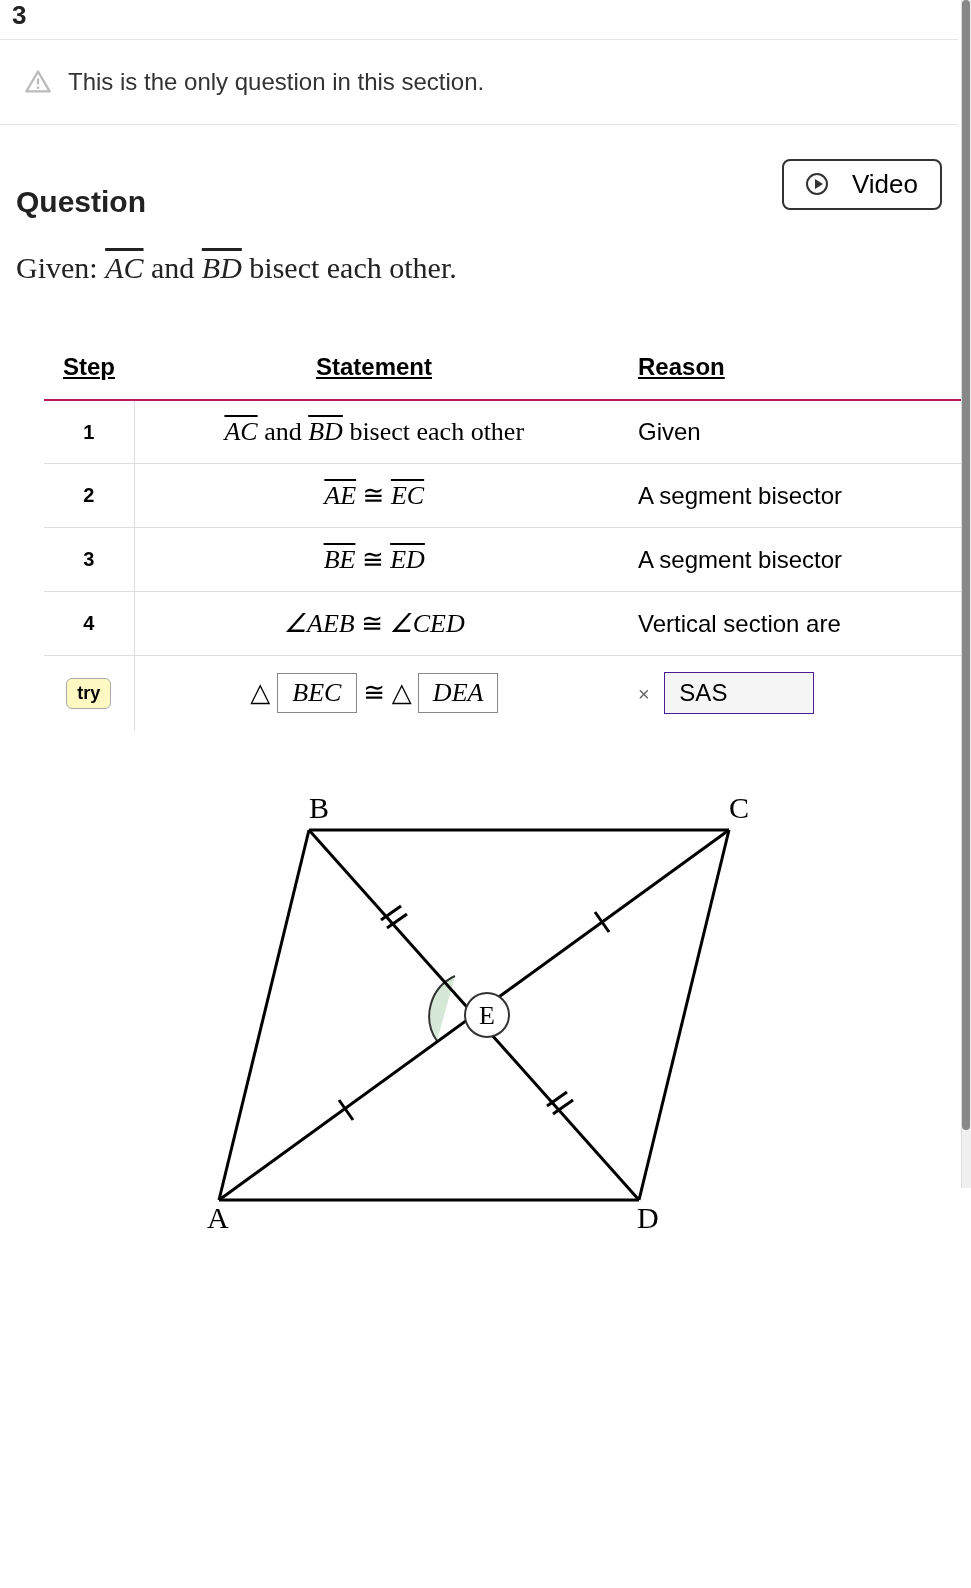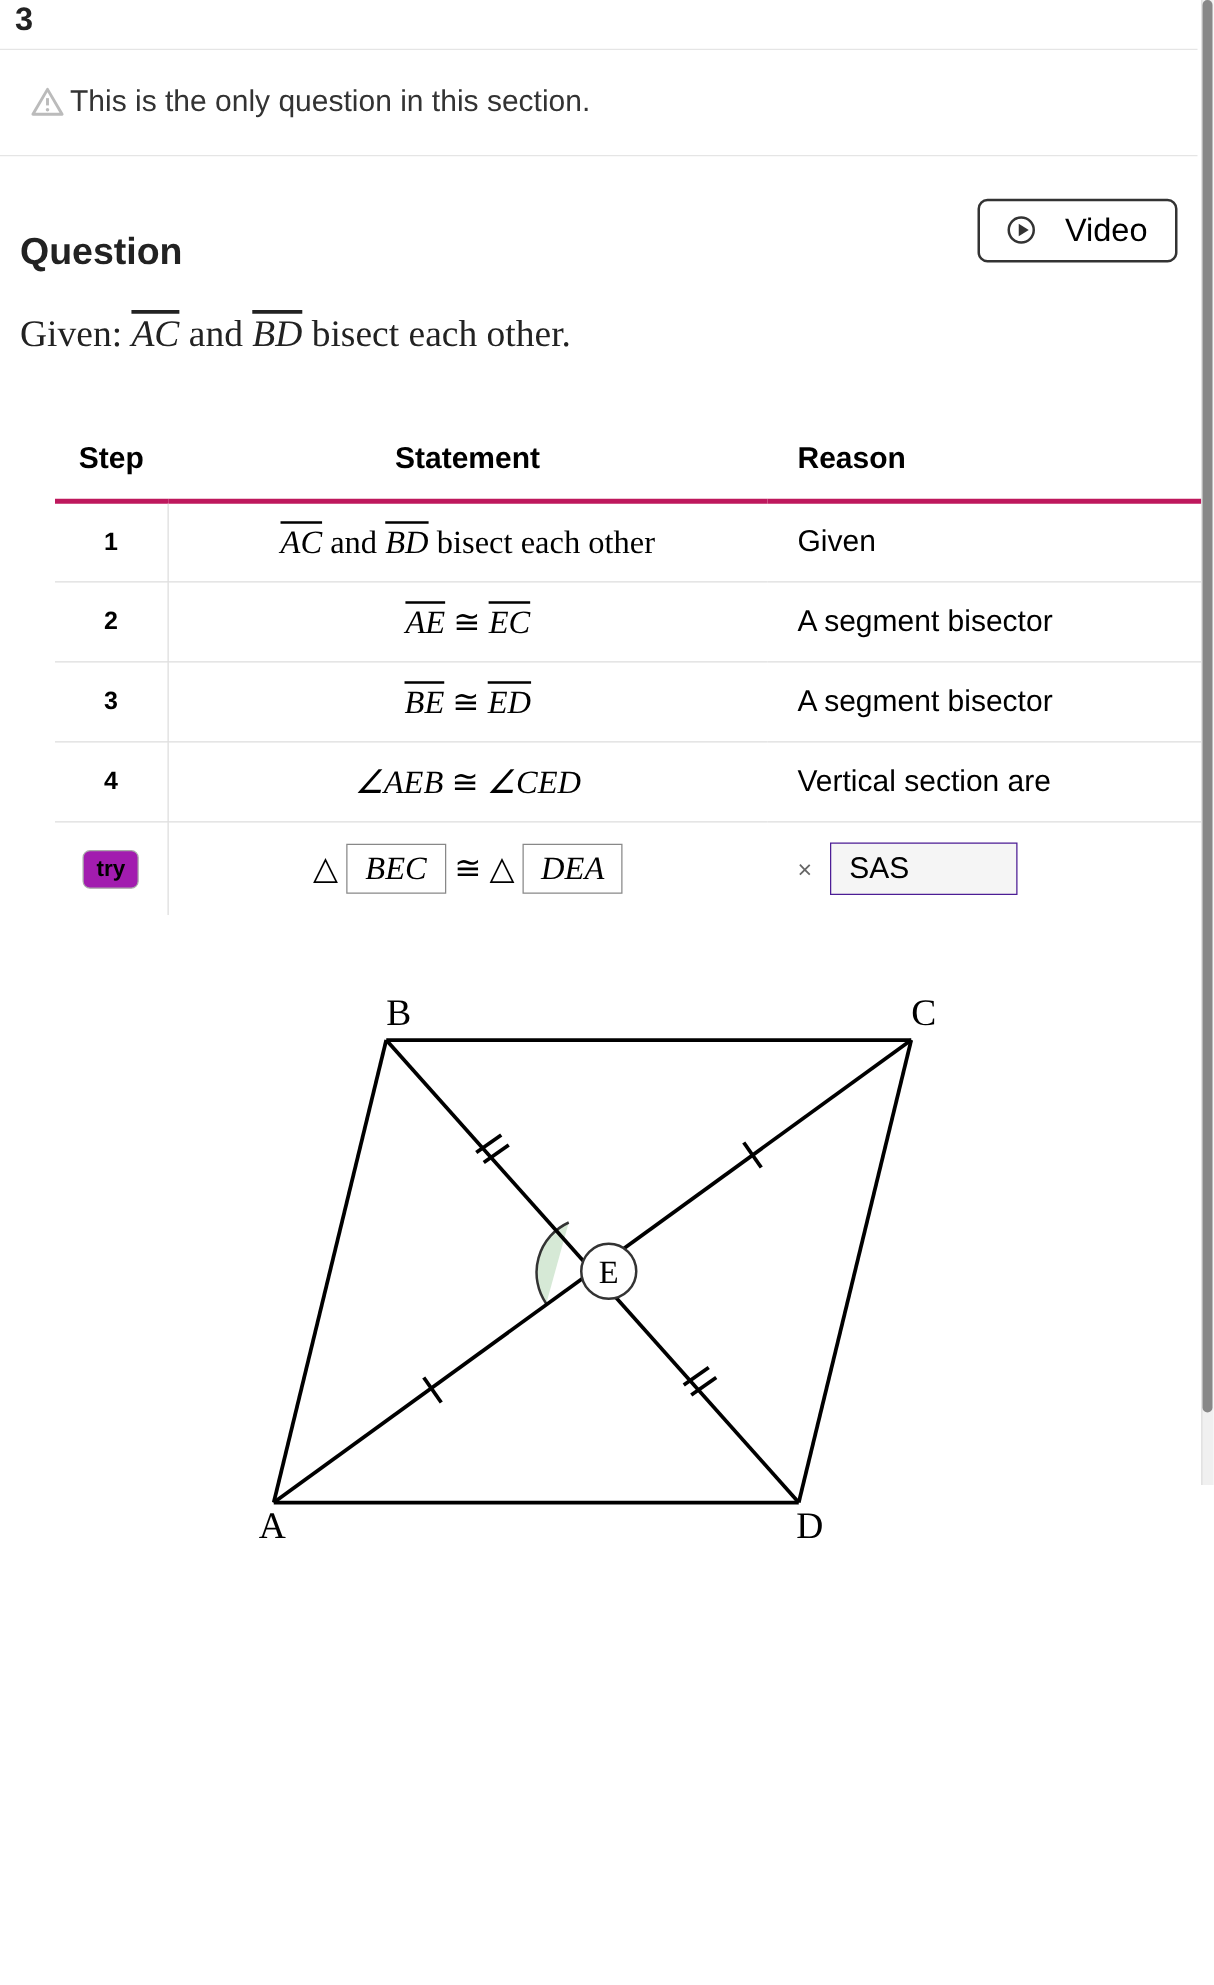--- a/index.html
+++ b/index.html
@@ -31,21 +31,21 @@
 .top-num {
   font-family: -apple-system, 'Segoe UI', sans-serif;
   font-size: 26px;
   font-weight: 700;
   padding: 0 0 8px 12px;
   color: #222;
 }
 .notice-bar {
   display: flex;
   align-items: center;
-  gap: 4px;
+  gap: 16px;
   padding: 28px 24px;
   border-top: 1px solid #e5e5e5;
   border-bottom: 1px solid #e5e5e5;
   font-family: -apple-system, 'Segoe UI', sans-serif;
   font-size: 24px;
   color: #333;
 }
 .warn-icon {
   width: 28px;
   height: 28px;
@@ -110,21 +110,22 @@
   width: calc(100% - 32px);
   margin: 30px 16px 0 44px;
   border-collapse: collapse;
   font-size: 24px;
   table-layout: fixed;
 }
 .proof-table th {
   font-family: -apple-system, 'Segoe UI', sans-serif;
   font-weight: 700;
   padding: 18px 12px;
-  border-bottom: 4px solid #be185d;
+  border-bottom: 2px solid #be185d;
+  text-decoration: underline;
 }
 .proof-table th.step-h { width: 90px; text-align: center; }
 .proof-table th.stmt-h { text-align: center; width: 480px; }
 .proof-table th.reason-h { text-align: left; padding-left: 24px; }
 .proof-table td {
   padding: 16px 12px;
   border-bottom: 1px solid #ddd;
   vertical-align: middle;
 }
 .proof-table td.step-c {
@@ -147,21 +148,21 @@
   overflow: hidden;
 }
 .proof-table tr.try-row td { border-bottom: none; }
 .try-btn {
   display: inline-block;
   border: 1px solid #aaa;
   border-radius: 6px;
   padding: 4px 10px;
   font-family: -apple-system, 'Segoe UI', sans-serif;
   font-size: 18px;
-  background: #a21caf;
+  background: #fef9c3;
   cursor: pointer;
 }
 .tri-input {
   display: inline-block;
   border: 1px solid #888;
   padding: 4px 12px;
   font-family: 'Times New Roman', serif;
   font-style: italic;
   font-size: 26px;
   min-width: 80px;

